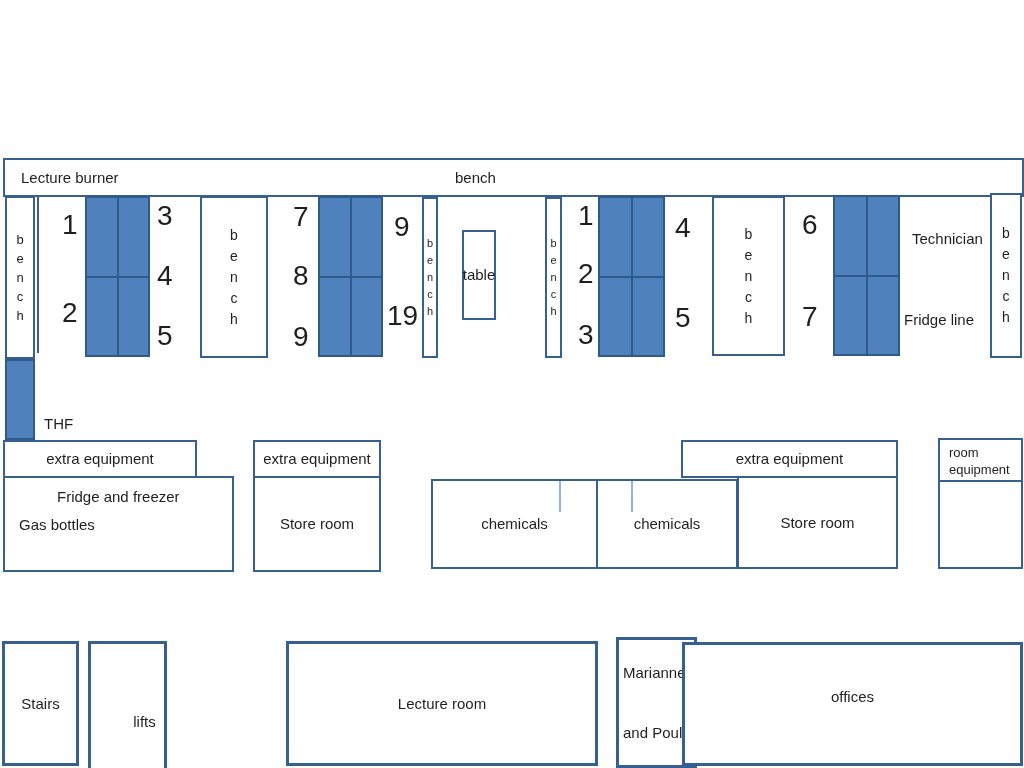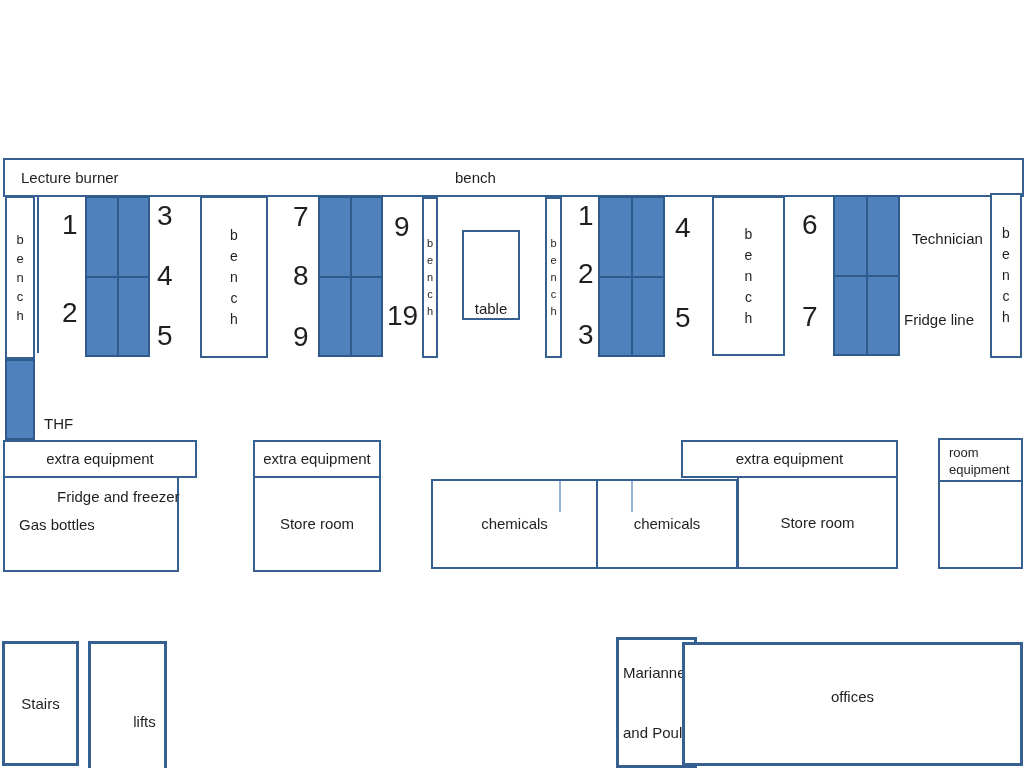--- a/index.html
+++ b/index.html
@@ -111,21 +111,21 @@
   </div>
   <div class="box blue" style="left:598px; top:196px; width:67px; height:161px;">
     <div class="hood-v"></div>
       <div class="hood-h"></div>
   </div>
   <div class="box blue" style="left:833px; top:195px; width:67px; height:161px;">
     <div class="hood-v"></div>
       <div class="hood-h"></div>
   </div>
 
-  <div class="box center" style="left:462px; top:230px; width:58px; height:90px;align-items:flex-end;">
+  <div class="box center" style="left:462px; top:230px; width:34px; height:90px;">
     <span class="lbl">table</span>
   </div>
 
   <div class="num" style="left:62px; top:211px;">1</div>
   <div class="num" style="left:62px; top:299px;">2</div>
 
   <div class="num" style="left:157px; top:202px;">3</div>
   <div class="num" style="left:157px; top:262px;">4</div>
   <div class="num" style="left:157px; top:322px;">5</div>
 
@@ -152,21 +152,21 @@
   <div class="box blue" style="left:5px; top:359px; width:30px; height:81px;"></div>
   <div class="abs two-line" style="left:44px; top:374px;">
     <div>THF</div>
     <div>and</div>
     <div>Vacuum line</div>
   </div>
 
   <div class="box center" style="left:3px; top:440px; width:194px; height:38px;">
     <span class="lbl">extra equipment</span>
   </div>
-  <div class="box" style="left:3px; top:476px; width:176px; height:96px;">
+  <div class="box" style="left:3px; top:476px; width:231px; height:96px;">
     <span class="lbl abs" style="left:52px; top:10px;">Fridge and freezer</span>
     <span class="lbl abs" style="left:14px; top:38px;">Gas bottles</span>
   </div>
 
   <div class="box center" style="left:253px; top:440px; width:128px; height:38px;">
     <span class="lbl">extra equipment</span>
   </div>
   <div class="box center" style="left:253px; top:476px; width:128px; height:96px;">
     <span class="lbl">Store room</span>
   </div>
@@ -194,20 +194,23 @@
     </div>
   </div>
   <div class="box" style="left:938px; top:480px; width:85px; height:89px;"></div>
 
   <div class="box thick center" style="left:2px; top:641px; width:77px; height:125px;">
     <span class="lbl">Stairs</span>
   </div>
   <div class="box thick center" style="left:88px; top:641px; width:79px; height:161px;padding-left:34px;">
     <span class="lbl">lifts</span>
   </div>
+  <div class="box thick center" style="left:286px; top:641px; width:312px; height:125px;">
+    <span class="lbl">Lecture room</span>
+  </div>
   <div class="box thick" style="left:600px; top:637px; width:81px; height:131px;margin-left:16px;">
     <div class="abs two-line" style="left:4px; top:50%; transform:translateY(-50%);">
       <div>Marianne</div>
       <div>and Poul</div>
     </div>
   </div>
   <div class="box thick center" style="left:682px; top:642px; width:341px; height:124px; padding-bottom:14px;">
     <span class="lbl">offices</span>
   </div>
 

